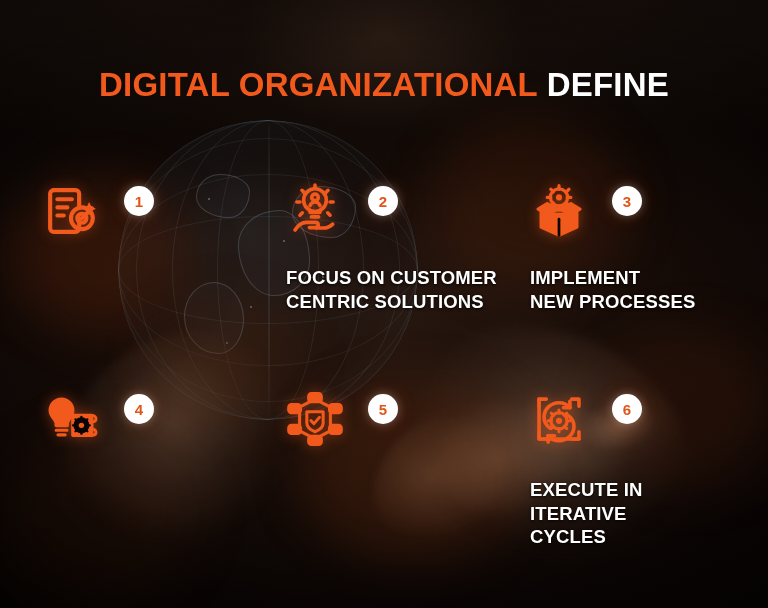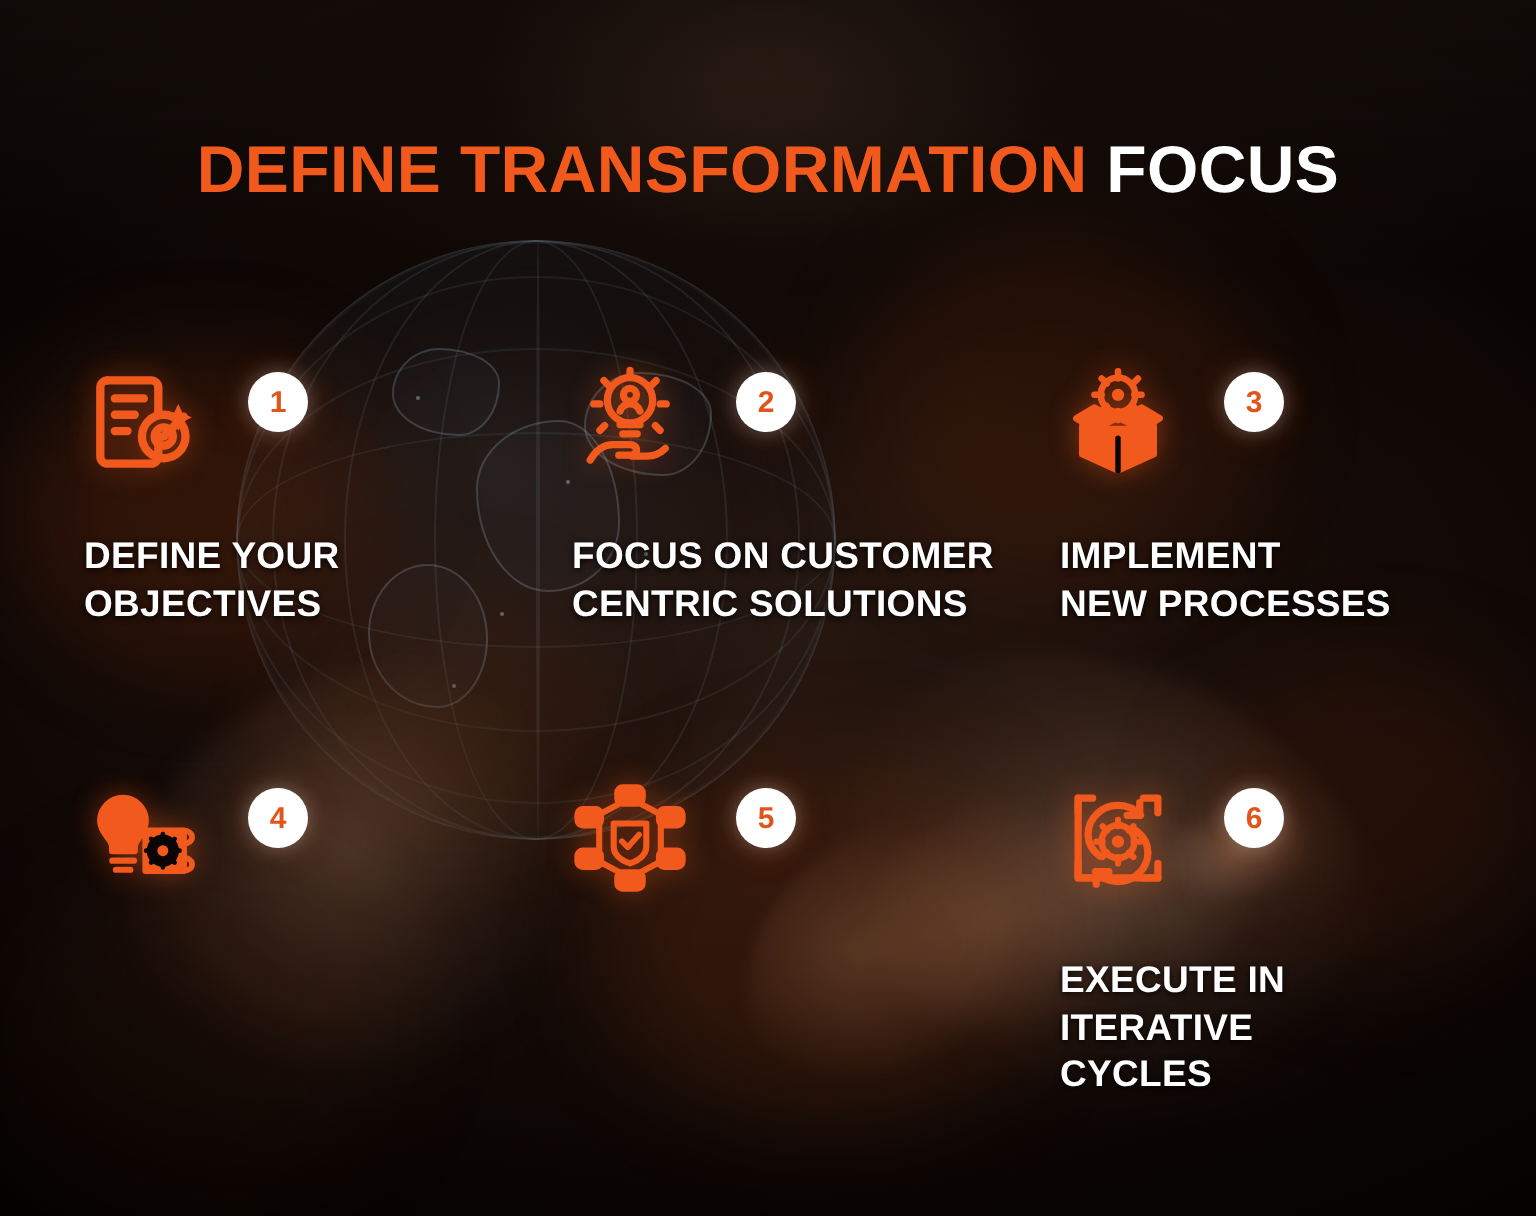--- a/index.html
+++ b/index.html
@@ -240,43 +240,41 @@
     <div class="glow g2"></div>
     <div class="glow g3"></div>
     <div class="glow g4"></div>
     <div class="glow g5"></div>
     <div class="glow g6"></div>
   </div>
   <div class="bg-layer vignette"></div>
 
   <div class="content">
 
-    <div class="title"><span class="t-orange">DEFINE TRANSFORMATION</span><span class="t-white"> </span><span class="t-white">FOCUS</span></div>
+    <div class="title"><span class="t-orange">DIGITAL ORGANIZATIONAL</span><span class="t-white"> </span><span class="t-white">DEFINE</span></div>
 
     <div class="grid">
 
       <div class="row row-1">
 
         <div class="cell cell-1">
           <div class="icon-row">
             <span class="step-icon">
               <svg viewBox="0 0 64 64" fill="none" stroke="currentColor" stroke-width="4.6" stroke-linecap="round" stroke-linejoin="round">
                 <path d="M13 9h24a4 4 0 0 1 4 4v13" fill="none"></path>
                 <path d="M41 40v11a4 4 0 0 1-4 4H13a4 4 0 0 1-4-4V13a4 4 0 0 1 4-4" fill="none"></path>
                 <path d="M17 19h16M17 28h11M17 37h7"></path>
                 <circle cx="44" cy="40" r="12"></circle>
                 <circle cx="44" cy="40" r="5"></circle>
                 <path d="M44 40l11-11"></path>
                 <path d="M52 22l2.4 5.1 5.1 2.4-5.1 2.4L52 37l-2.4-5.1-5.1-2.4 5.1-2.4z" fill="currentColor" stroke="none"></path>
               </svg>
             </span>
             <span class="badge">1</span>
           </div>
-          <div class="step-label">DEFINE YOUR
-OBJECTIVES</div>
         </div>
 
         <div class="cell cell-2">
           <div class="icon-row">
             <span class="step-icon">
               <svg viewBox="0 0 64 64" fill="none" stroke="currentColor" stroke-width="4" stroke-linecap="round" stroke-linejoin="round">
                 <circle cx="32" cy="20" r="12.5"></circle>
                 <circle cx="32" cy="17" r="3.6"></circle>
                 <path d="M26.5 26c1-2.6 3-4 5.5-4s4.5 1.4 5.5 4"></path>
                 <path d="M26.5 33.5h11M28 38.5h8"></path>

